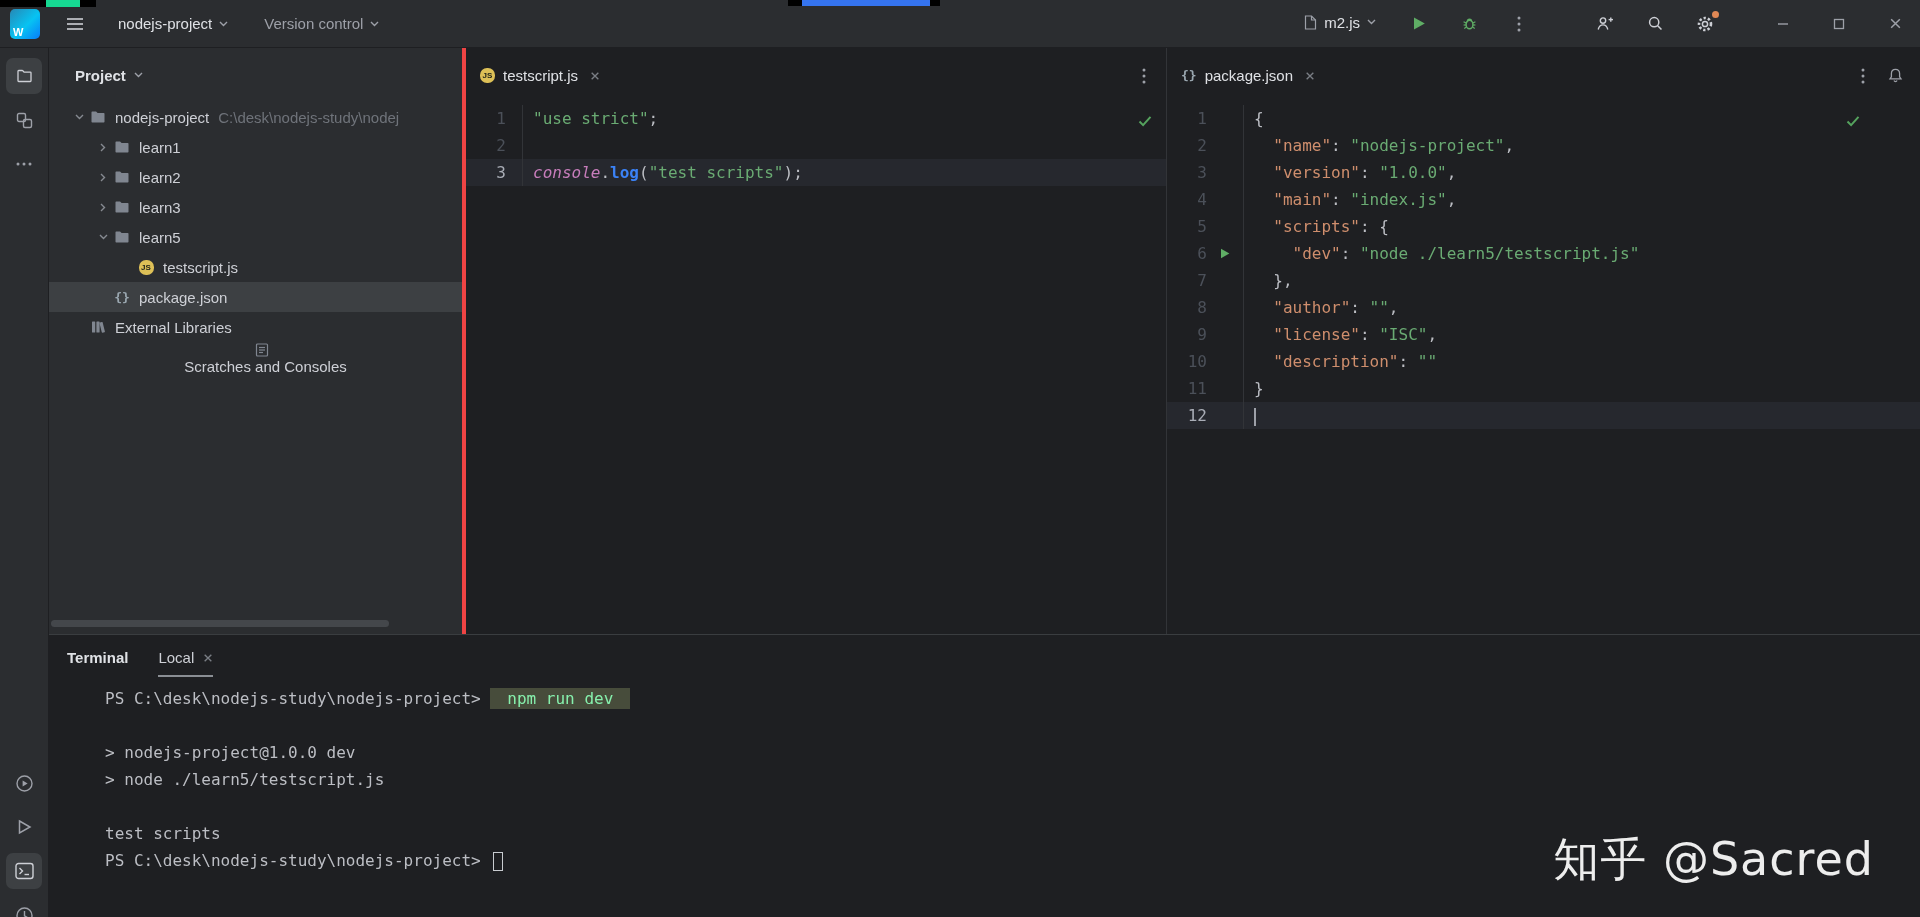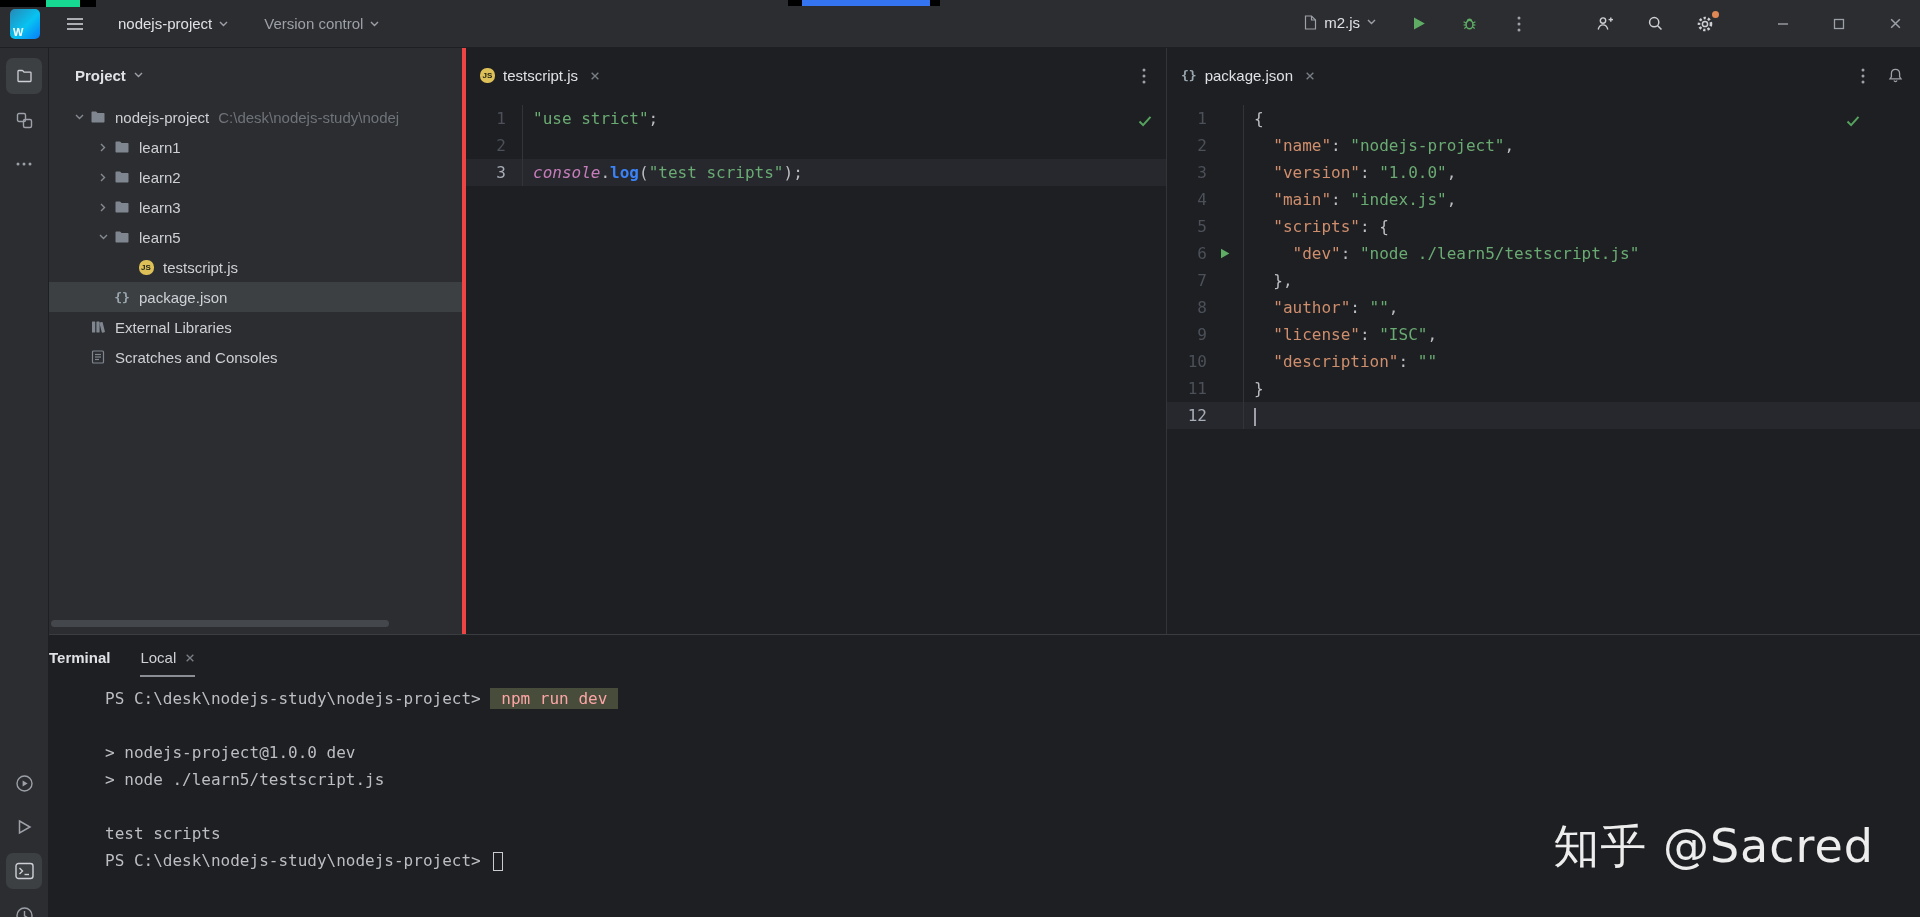--- a/index.html
+++ b/index.html
@@ -78,30 +78,30 @@
   .tk-pun { color:#bcbec4; }
   .tk-key { color:#cf8e6d; }
   .tk-obj { color:#c77dbb; font-style:italic; }
   .tk-fn  { color:#3b82f6;font-weight:bold; }
 
   .js-badge { display:inline-flex; width:15px; height:15px; border-radius:7px; background:#ddc057; color:#22251a; font-size:8px; font-weight:700; align-items:center; justify-content:center; font-family:"Liberation Sans",sans-serif; }
   .braces-badge { color:#9aa7b0; font-weight:700; font-size:13px; font-family:"DejaVu Sans Mono",monospace; }
 
   
   .terminal { height:283px; border-top:1px solid #3a3d40; background:#1e1f22; display:flex; flex-direction:column; }
-  .term-tabs { height:42px; display:flex; align-items:flex-end; gap:30px; font-size:15px; flex-shrink:0; }
+  .term-tabs { height:42px; display:flex; align-items:flex-end; padding-left:18px; gap:30px; font-size:15px; flex-shrink:0; }
   .term-title { color:#dfe1e5; font-weight:700; padding-bottom:11px; }
   .term-tab { display:flex; align-items:center; gap:9px; color:#ced0d6; padding-bottom:9px; border-bottom:2px solid #8a8e94; }
   .term-body { flex:1; font-family:"DejaVu Sans Mono","Liberation Mono",monospace; font-size:16px; line-height:27px; padding:8px 0 0 56px; overflow:hidden; }
   .term-line { height:27px; white-space:pre; color:#bcbec4; }
   .tk-t { color:#bcbec4; }
-  .tk-hl { background:#474c3b; color:#fca5a5; padding:1px 11px; }
+  .tk-hl { background:#474c3b; color:#86efac; padding:1px 17px; }
   .term-cursor { display:inline-block; width:10px; height:19px; border:1px solid #c8cbd0; margin-left:3px; vertical-align:middle; }
 
-  .watermark { position:absolute; right:46px; bottom:39px; font-size:46px; color:#ededed; letter-spacing:1px; font-family:"DejaVu Sans",sans-serif; z-index:10; }
+  .watermark { position:absolute; right:46px; bottom:26px; font-size:46px; color:#ededed; letter-spacing:1px; font-family:"DejaVu Sans",sans-serif; z-index:10; }
 </style>
 </head>
 <body>
 
 <div class="app">
 
   <div class="art-black-l"></div>
   <div class="art-green"></div>
   <div class="art-black-c"></div>
   <div class="art-blue"></div>
@@ -352,21 +352,21 @@
                 <span class="chev"></span>
                 <span class="tree-icon">
                   <svg width="16" height="16" viewBox="0 0 16 16">
                     <rect x="2" y="2.5" width="3.2" height="11" rx="0.6" fill="#808690"></rect>
                     <rect x="6.4" y="2.5" width="3.2" height="11" rx="0.6" fill="#808690"></rect>
                     <rect x="10.6" y="3" width="3.2" height="10.6" rx="0.6" transform="rotate(-14 12.2 8.3)" fill="#808690"></rect>
                   </svg>
                 </span>
                 <span class="lab">External Libraries</span>
               </div>
-              <div class="row" style="padding-left: 20px;">
+              <div class="row" style="padding-left: 20px; flex-direction: column;">
                 <span class="chev"></span>
                 <span class="tree-icon">
                   <svg width="16" height="16" viewBox="0 0 16 16">
                     <rect x="2.5" y="2" width="11" height="12" rx="1" fill="none" stroke="#808690" stroke-width="1.2"></rect>
                     <line x1="5" y1="5.5" x2="11" y2="5.5" stroke="#808690" stroke-width="1.2"></line>
                     <line x1="5" y1="8" x2="11" y2="8" stroke="#808690" stroke-width="1.2"></line>
                     <line x1="5" y1="10.5" x2="9" y2="10.5" stroke="#808690" stroke-width="1.2"></line>
                   </svg>
                 </span>
                 <span class="lab">Scratches and Consoles</span>

